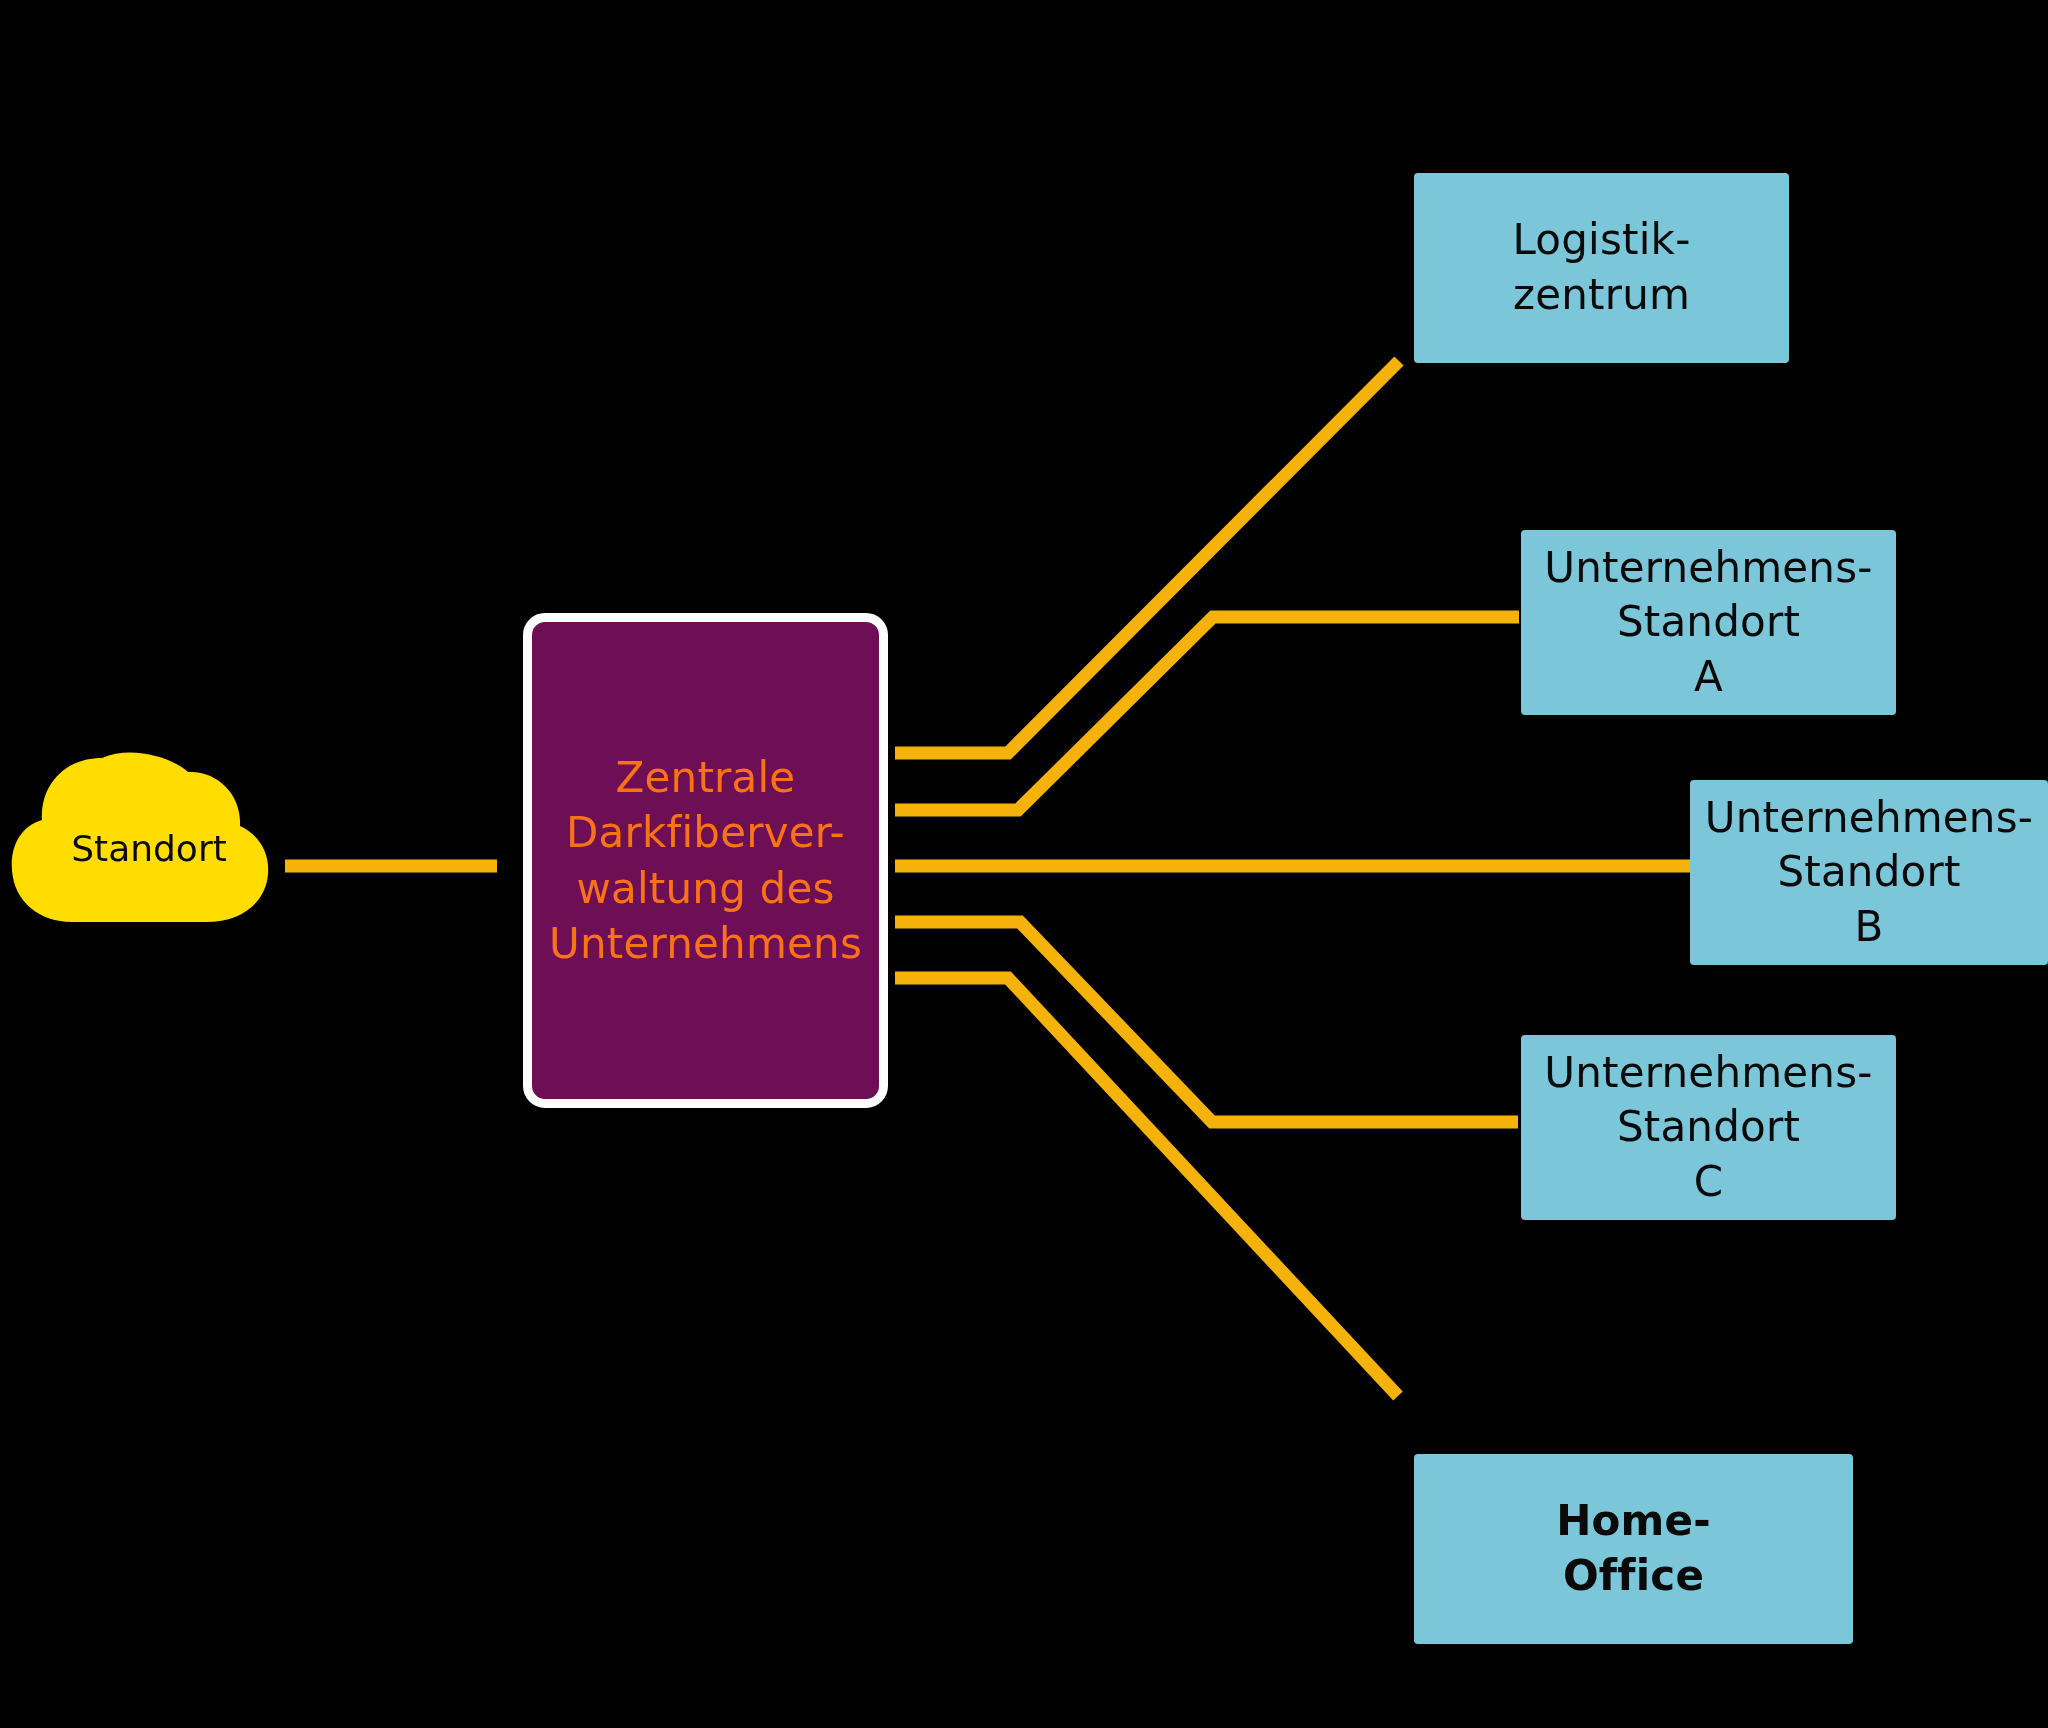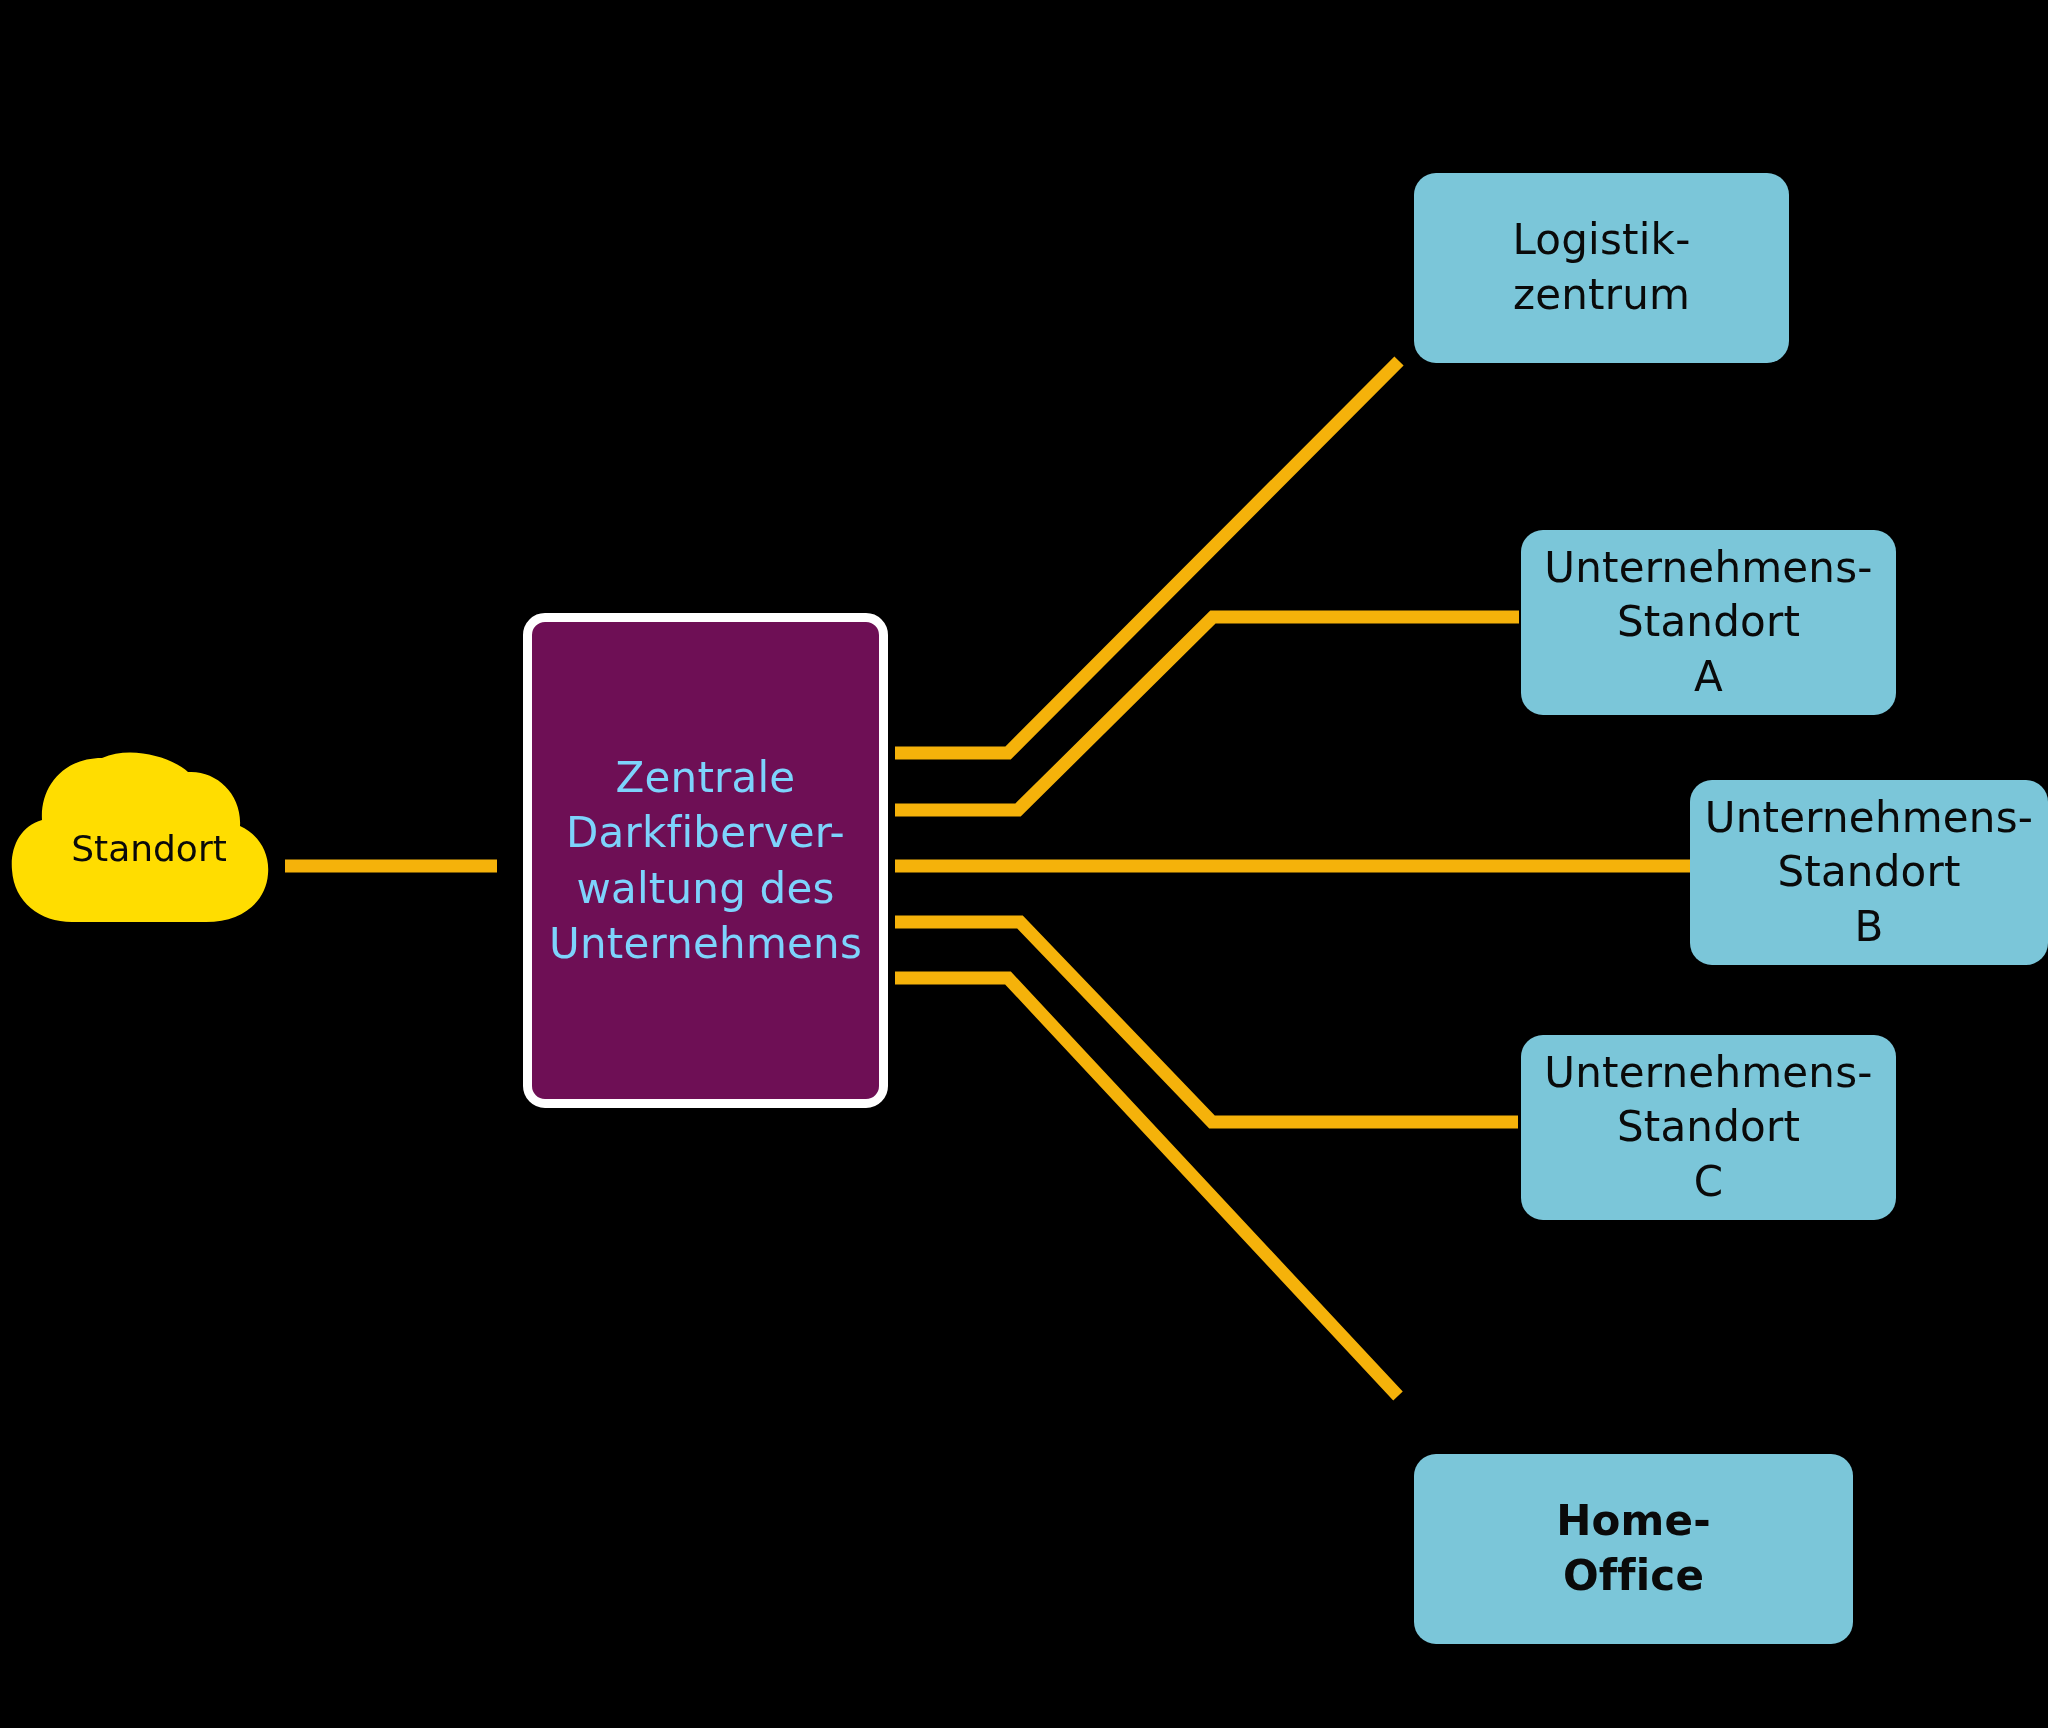--- a/index.html
+++ b/index.html
@@ -27,31 +27,31 @@
     position: absolute;
     box-sizing: border-box;
     display: flex;
     align-items: center;
     justify-content: center;
     text-align: center;
     white-space: pre-line;
   }
   .site-box {
     background: #7BC6D9;
-    border-radius: 22px;
+    border-radius: 4px;
     color: #0A0A0A;
     font-size: 42px;
     line-height: 1.30;
     letter-spacing: 0.2px;
   }
   .hub-box {
     background: #6E0F55;
     border: 9px solid #FFFFFF;
     border-radius: 22px;
-    color: #7dd3fc;
+    color: #f97316;
     font-size: 42px;
     line-height: 1.32;
     letter-spacing: 0.2px;
   }
   .cloud-wrap {
     position: absolute;
     left: 10px;
     top: 742px;
     width: 270px;
     height: 212px;

